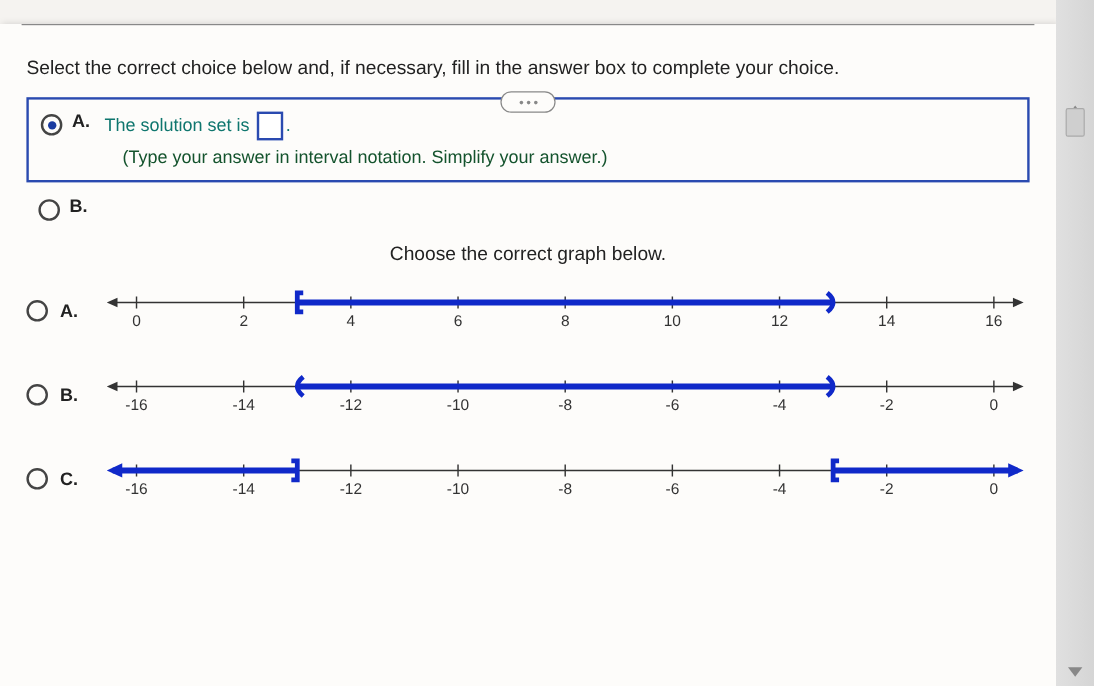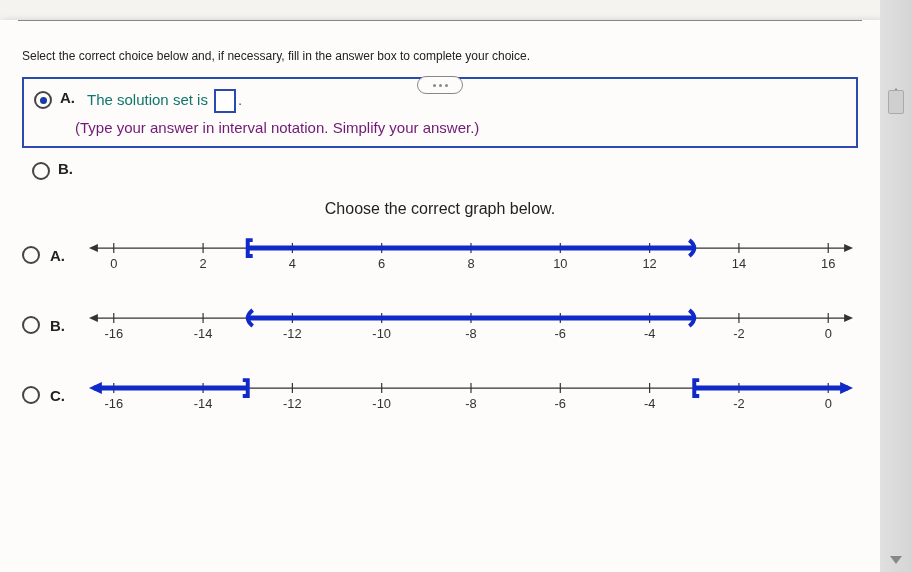--- a/index.html
+++ b/index.html
@@ -82,21 +82,21 @@
   justify-content: center;
   gap: 3px;
 }
 .divider-handle span {
   width: 3px; height: 3px; background: #888; border-radius: 50%;
 }
 .content {
   padding: 28px 22px 0 22px;
 }
 .prompt {
-  font-size: 12px;
+  font-size: 16px;
   color: #222;
   margin-bottom: 14px;
 }
 .choice-box {
   border: 2px solid #2a4ab0;
   padding: 8px 10px 10px 10px;
   margin-bottom: 6px;
 }
 .choice-row {
   display: flex;
@@ -137,22 +137,22 @@
   display: inline-block;
   width: 18px;
   height: 20px;
   border: 2px solid #2a4ab0;
   vertical-align: middle;
   margin: 0 2px;
   background: #fff;
 }
 .hint {
   font-size: 15px;
-  color: #701a75;
-  margin-left: 41px;
+  color: #14532d;
+  margin-left: 68px;
   margin-top: 4px;
 }
 .choice-b {
   padding: 6px 10px;
 }
 .graph-prompt {
   font-size: 16px;
   color: #222;
   margin: 14px 0 18px 0;
   text-align: center;

